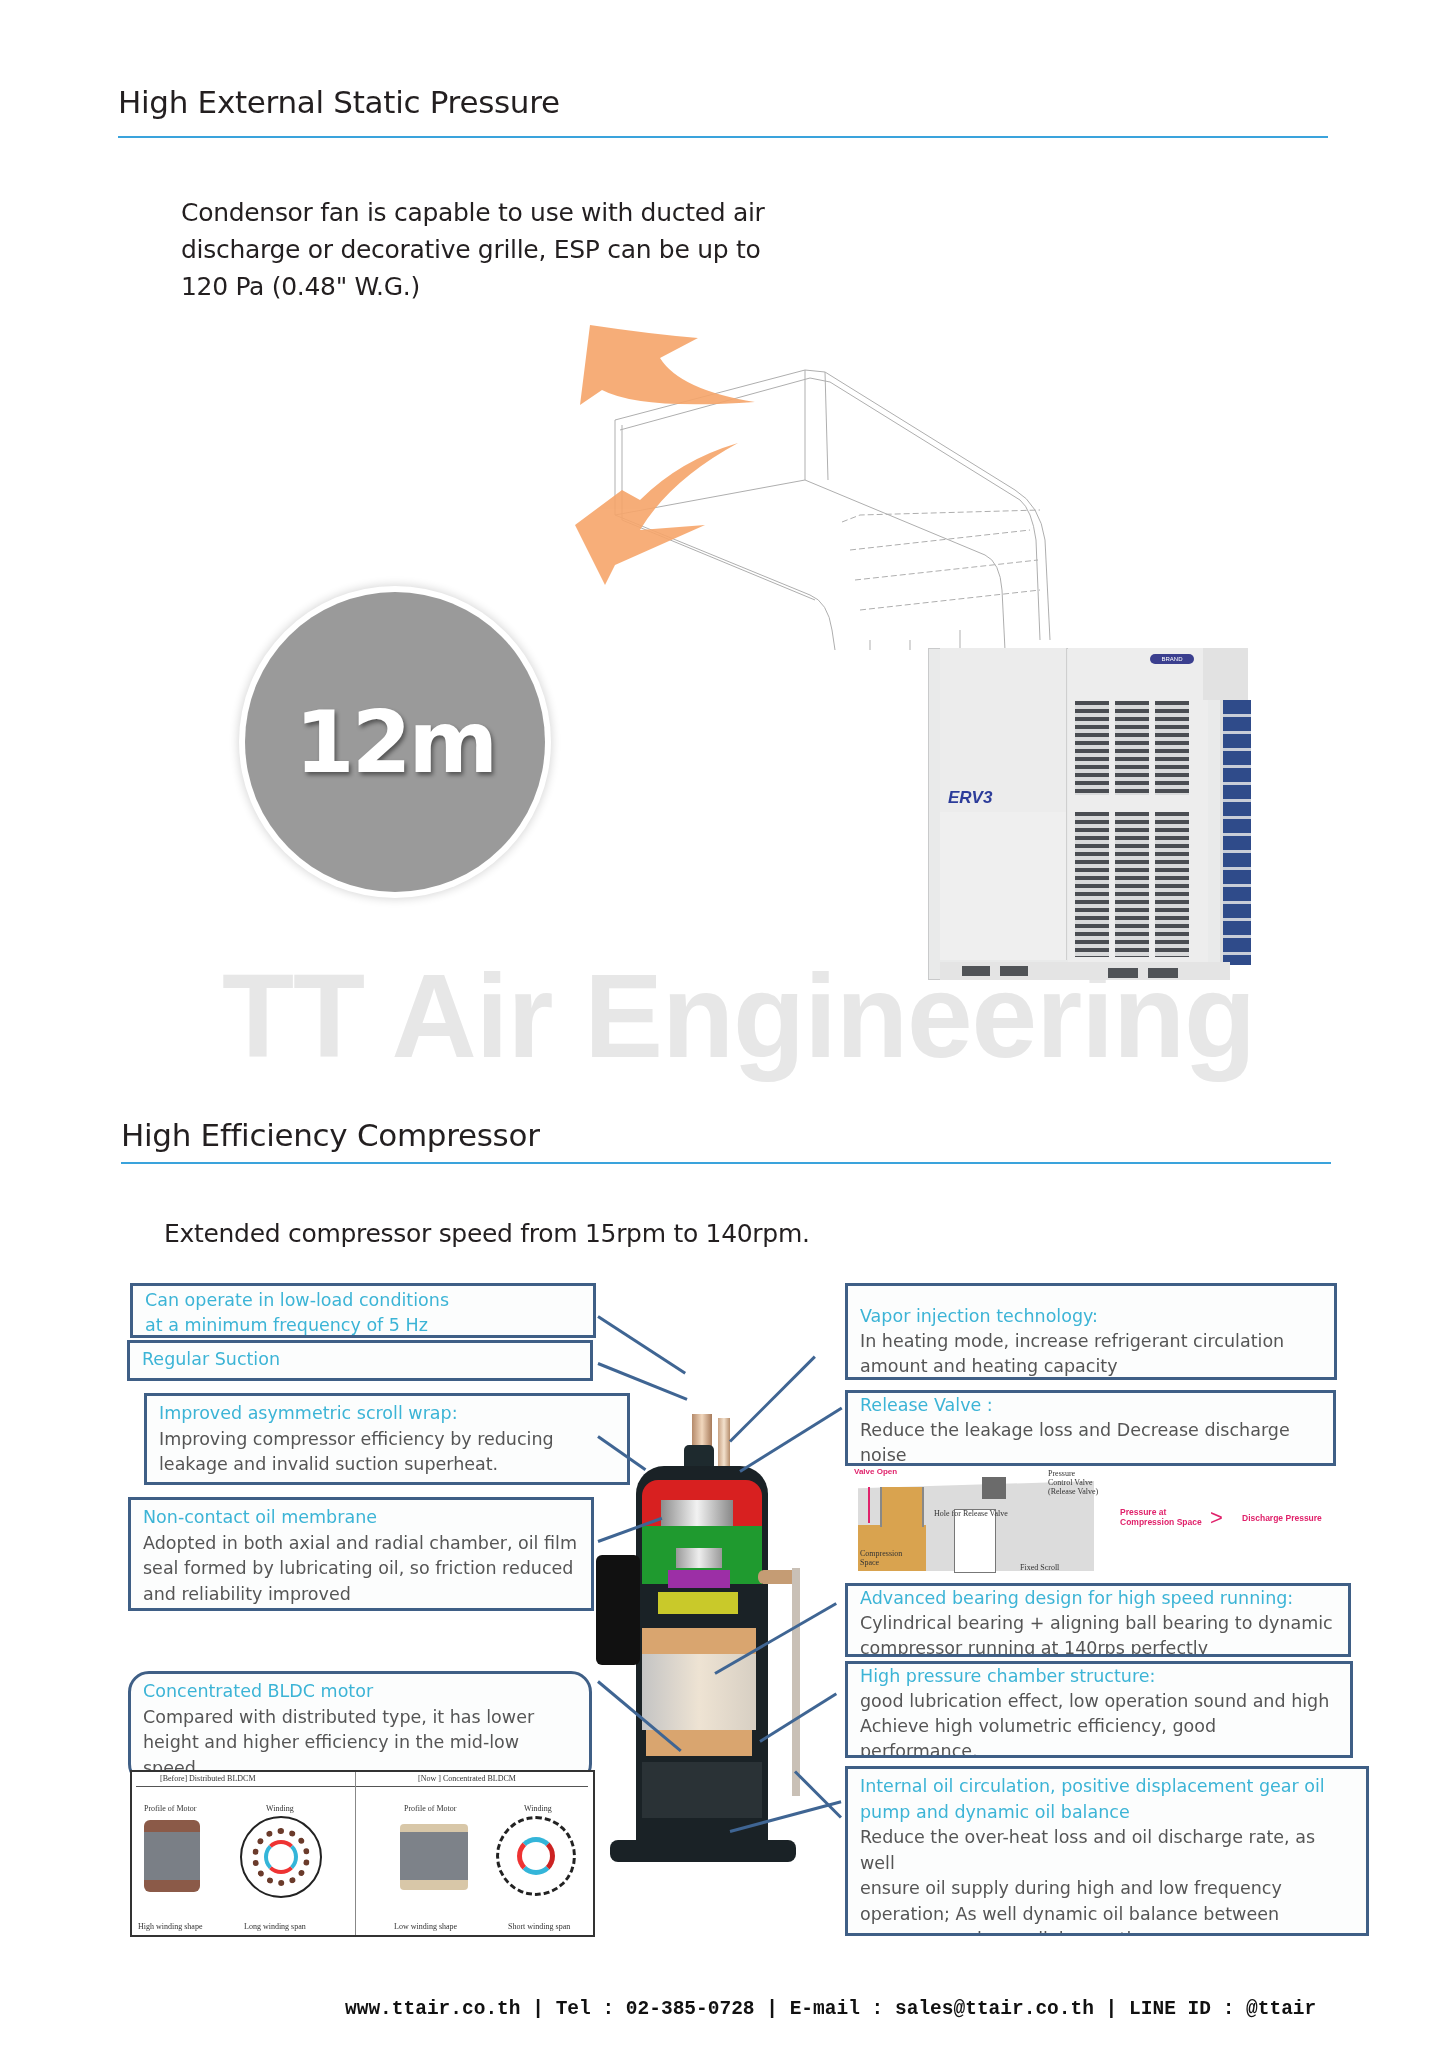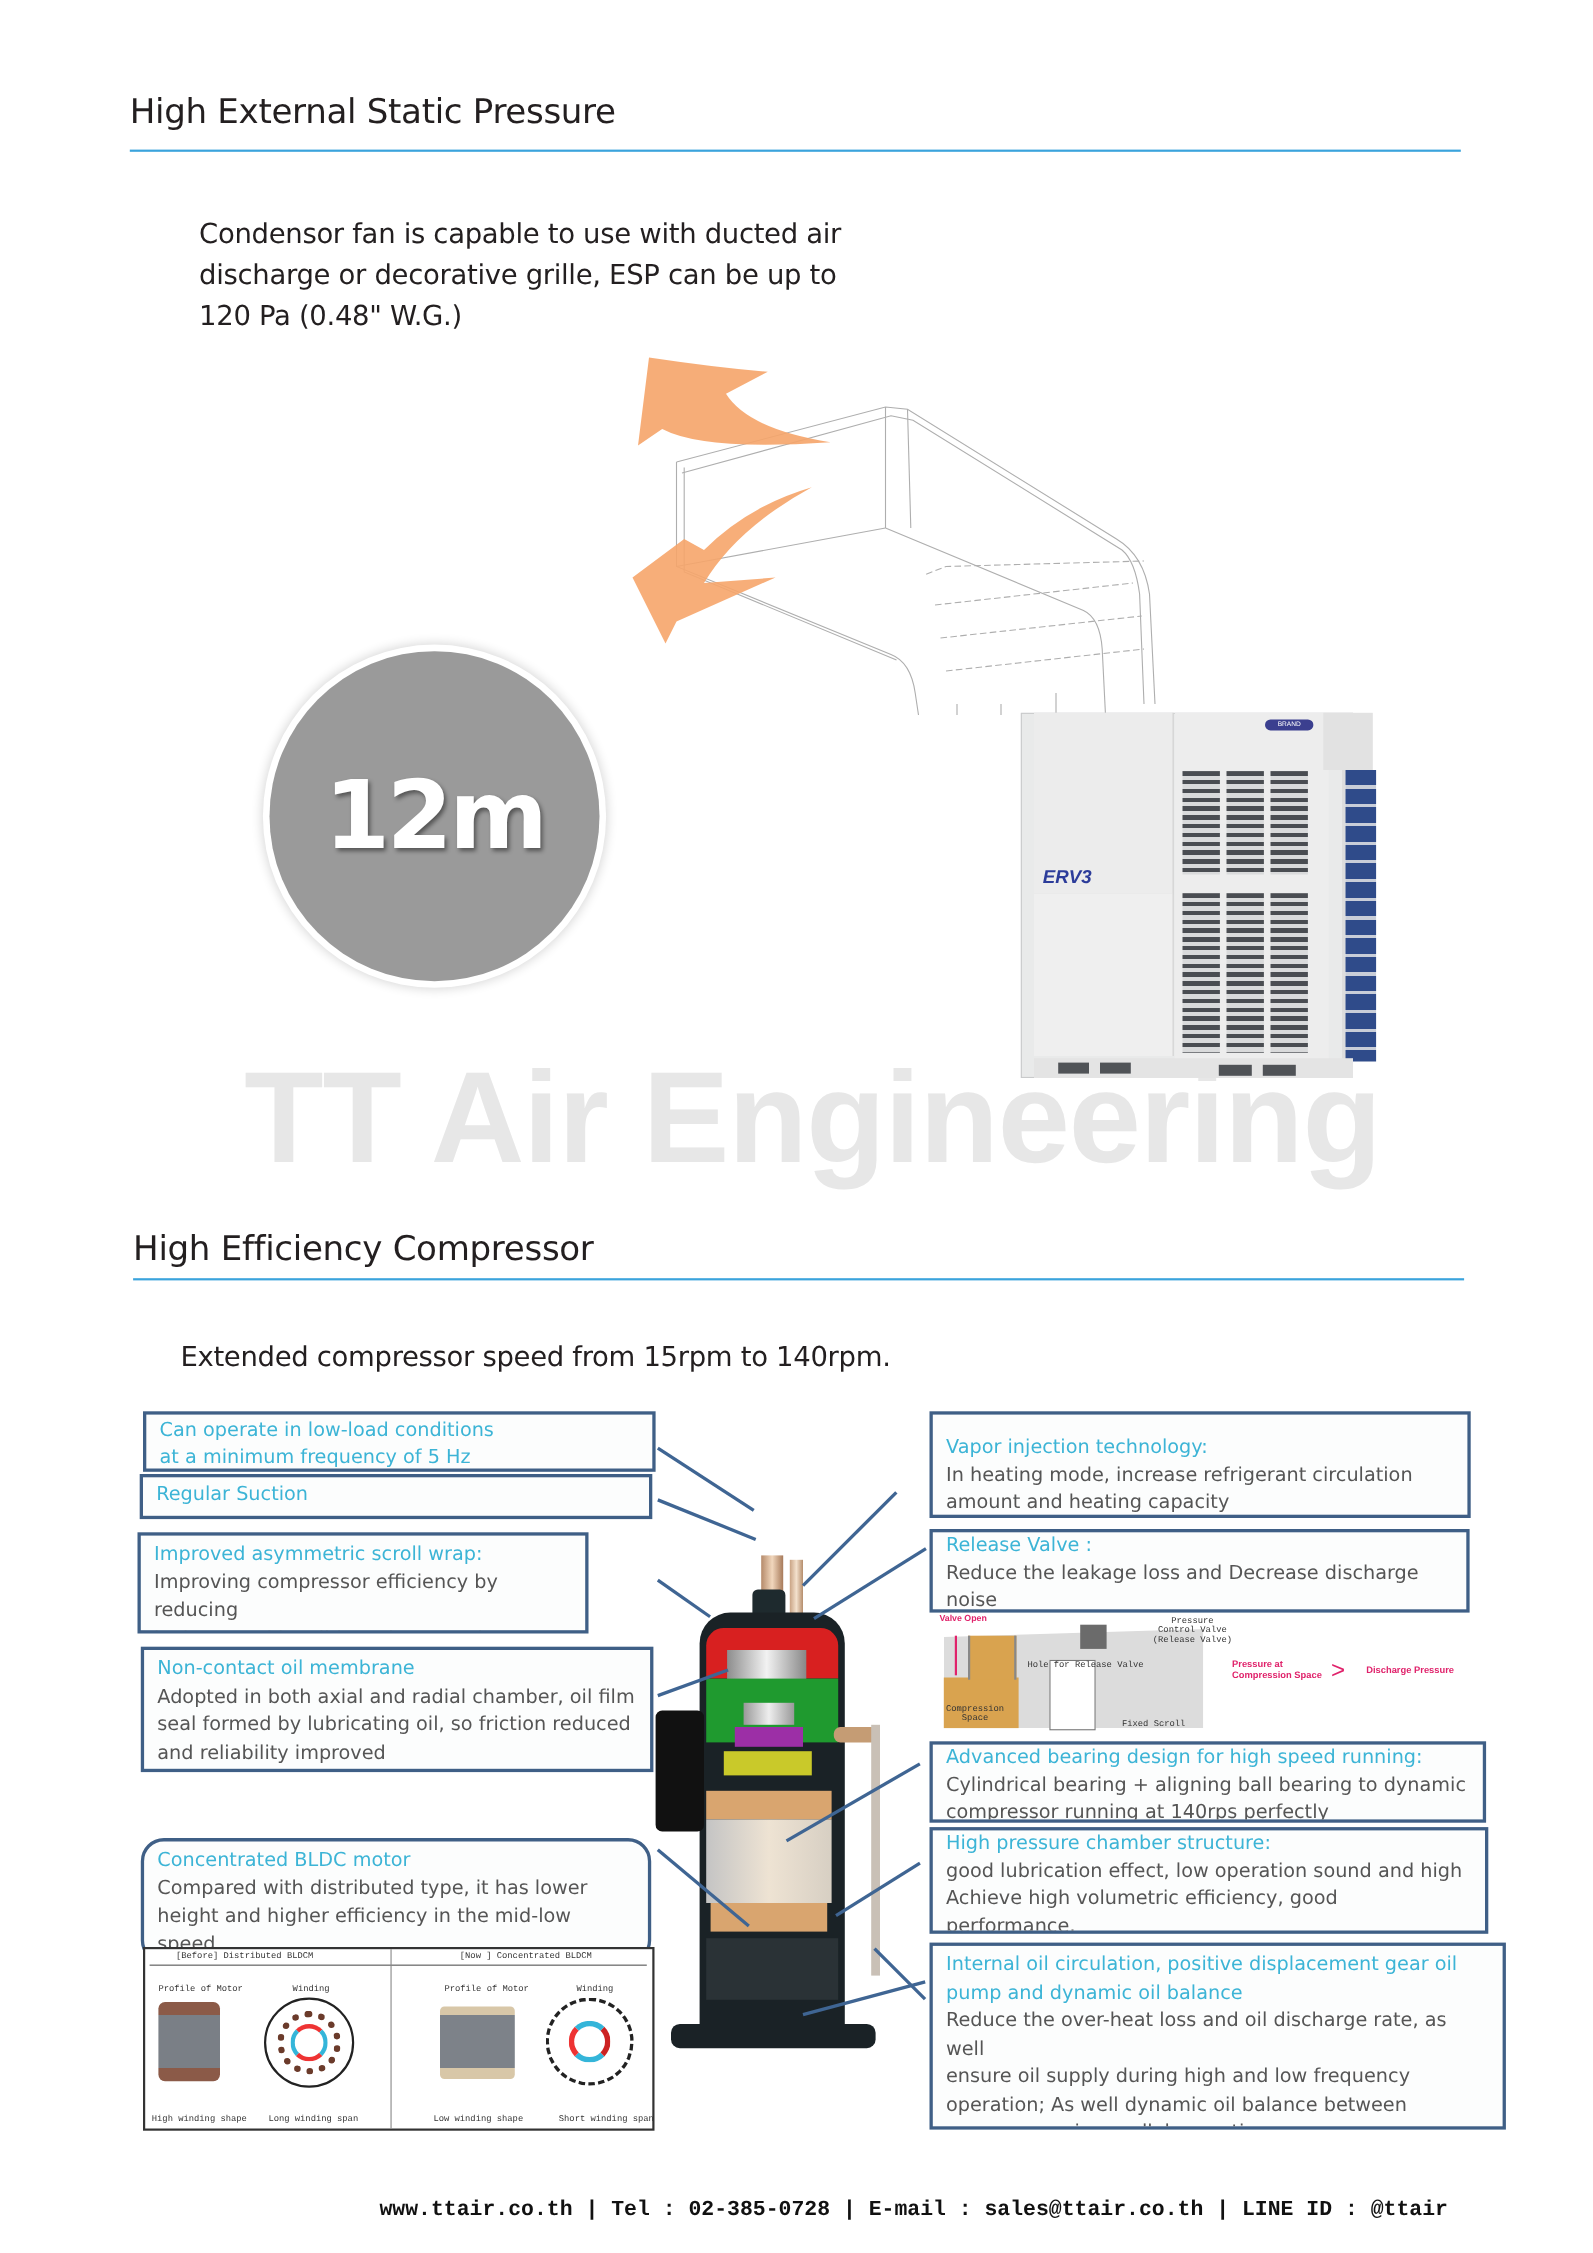--- a/index.html
+++ b/index.html
@@ -10,21 +10,21 @@
   .rule { height:2px; background:#3aa3dc; }
   .lead { font-family:"DejaVu Sans","Liberation Sans",sans-serif; font-size:25px; line-height:37px; color:#231f20; letter-spacing:-0.3px; }
   .watermark { font-family:"Liberation Sans",sans-serif; font-weight:bold; font-size:118px; color:#e7e7e7; letter-spacing:-1px; white-space:nowrap; }
   .circle { border-radius:50%; background:#9a9a9a; box-shadow:0 0 0 6px #fff, 0 0 10px 7px #d6d6d6; display:flex; align-items:center; justify-content:center; }
   .circle span { font-family:"DejaVu Sans",sans-serif; font-weight:bold; font-size:86px; color:#fff; text-shadow:2px 3px 4px rgba(0,0,0,0.45); letter-spacing:-3px; }
   .callout { position:absolute; border:3px solid #3f5f86; background:#fcfdfd; box-sizing:border-box; padding:5px 12px; font-family:"DejaVu Sans","Liberation Sans",sans-serif; font-size:17.5px; line-height:25.5px; overflow:hidden; }
   .callout .h { color:#3cb4d6; display:block; }
   .callout .b { color:#555; display:block; }
   .leader { position:absolute; height:3px; background:#3f6593; transform-origin:0 50%; }
   .footer { font-family:Liberation Mono, monospace; font-weight:bold; font-size:19.5px; color:#111; white-space:nowrap; }
-  .small { font-family:Liberation Mono, monospace; font-size:8px; color:#333; white-space:nowrap;text-align:center; }
+  .small { font-family:Liberation Serif, serif; font-size:8px; color:#333; white-space:nowrap; }
   .pink { color:#e0226b; font-weight:bold; font-family:"Liberation Sans",sans-serif; }
   .louver { position:absolute; background:repeating-linear-gradient(to bottom,#4a4d52 0 4px,#d9dadb 4px 8px); }
 </style>
 </head>
 <body>
 
 <div class="abs section-title" style="left:118px;top:84px;">High External Static Pressure</div>
 <div class="abs rule" style="left:118px;top:136px;width:1210px;"></div>
 
 <div class="abs lead" style="left:181px;top:194px;">
@@ -86,21 +86,21 @@
 <div class="abs rule" style="left:121px;top:1162px;width:1210px;"></div>
 <div class="abs lead" style="left:164px;top:1215px;">Extended compressor speed from 15rpm to 140rpm.</div>
 
 <div class="callout" style="left:130px;top:1283px;width:466px;height:55px;padding-top:2px;line-height:25px;">
   <span class="h">Can operate  in low-load conditions</span>
   <span class="h">at a minimum  frequency of 5 Hz</span>
 </div>
 <div class="callout" style="left:127px;top:1340px;width:466px;height:41px;padding-top:4px;">
   <span class="h">Regular Suction</span>
 </div>
-<div class="callout" style="left:125px;top:1393px;width:410px;height:92px;">
+<div class="callout" style="left:144px;top:1393px;width:486px;height:92px;">
   <span class="h">Improved  asymmetric scroll wrap:</span>
   <span class="b">Improving  compressor efficiency by reducing</span>
   <span class="b">leakage and invalid suction superheat.</span>
 </div>
 <div class="callout" style="left:128px;top:1497px;width:466px;height:114px;">
   <span class="h">Non-contact oil membrane</span>
   <span class="b">Adopted  in both axial and radial chamber, oil film</span>
   <span class="b">seal formed  by lubricating oil, so friction reduced</span>
   <span class="b">and reliability improved</span>
 </div>

